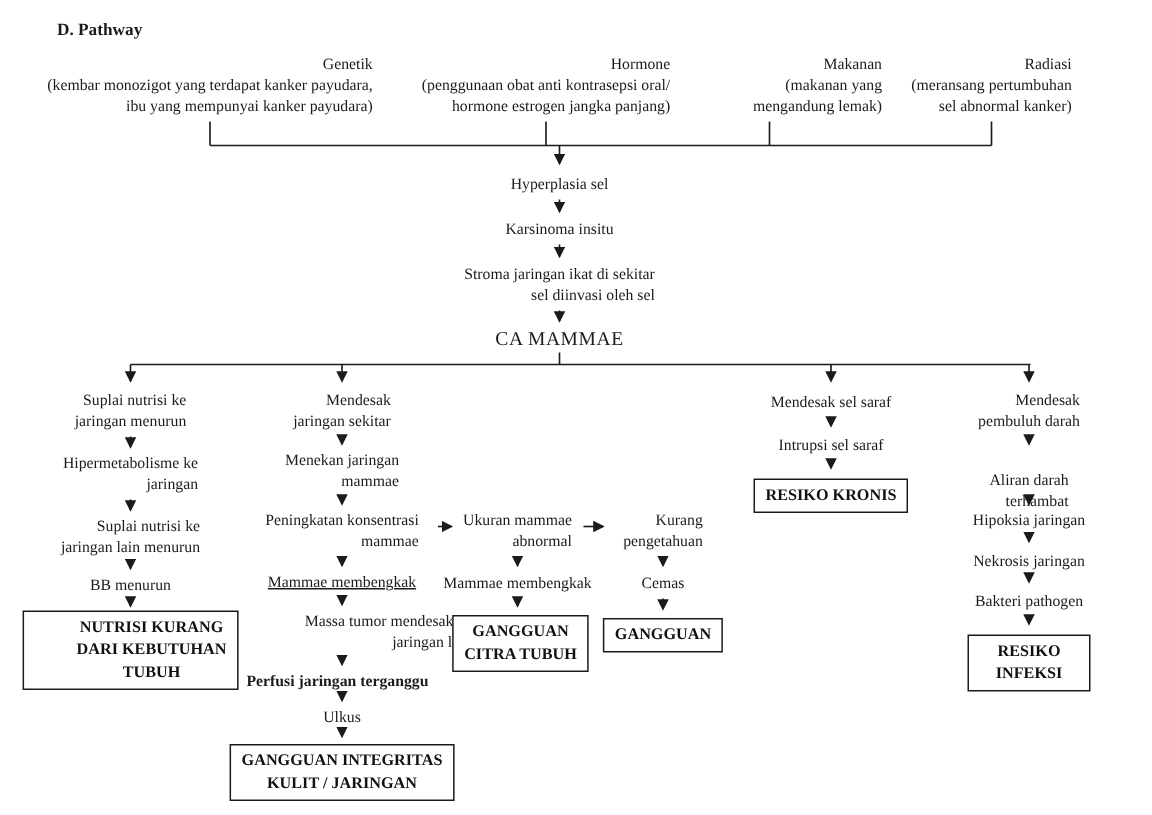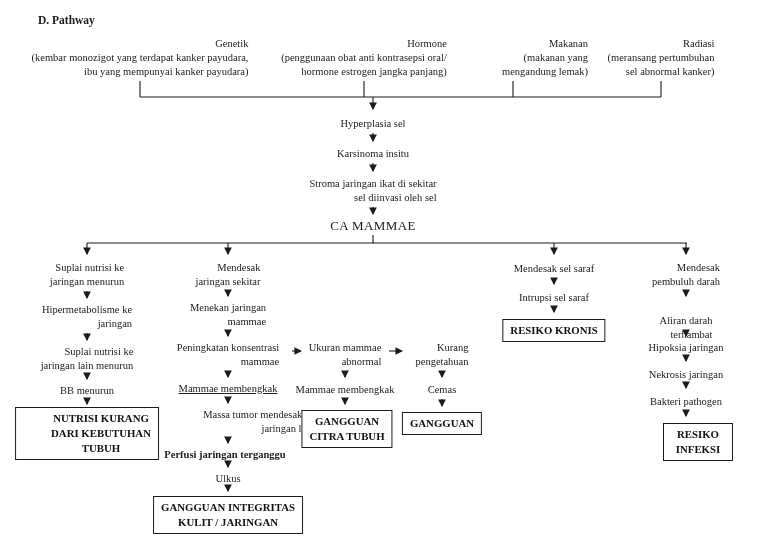--- a/index.html
+++ b/index.html
@@ -196,15 +196,15 @@
   <div class="node" style="left:554px; top:291px;">Intrupsi sel saraf</div>
   <div class="outcome" style="left:554px; top:319px;">RESIKO KRONIS</div>
 
   <div class="node" style="left:686px; top:261px;">Mendesak
 pembuluh darah</div>
   <div class="node" style="left:686px; top:314px;">Aliran darah
 terhambat</div>
   <div class="node" style="left:686px; top:341px;">Hipoksia jaringan</div>
   <div class="node" style="left:686px; top:368px;">Nekrosis jaringan</div>
   <div class="node" style="left:686px; top:395px;">Bakteri pathogen</div>
-  <div class="outcome" style="left:686px; top:423px;margin-left:12px;">RESIKO INFEKSI</div>
+  <div class="outcome" style="left:686px; top:423px;">RESIKO INFEKSI</div>
 
 </div>
 
 </body></html>

